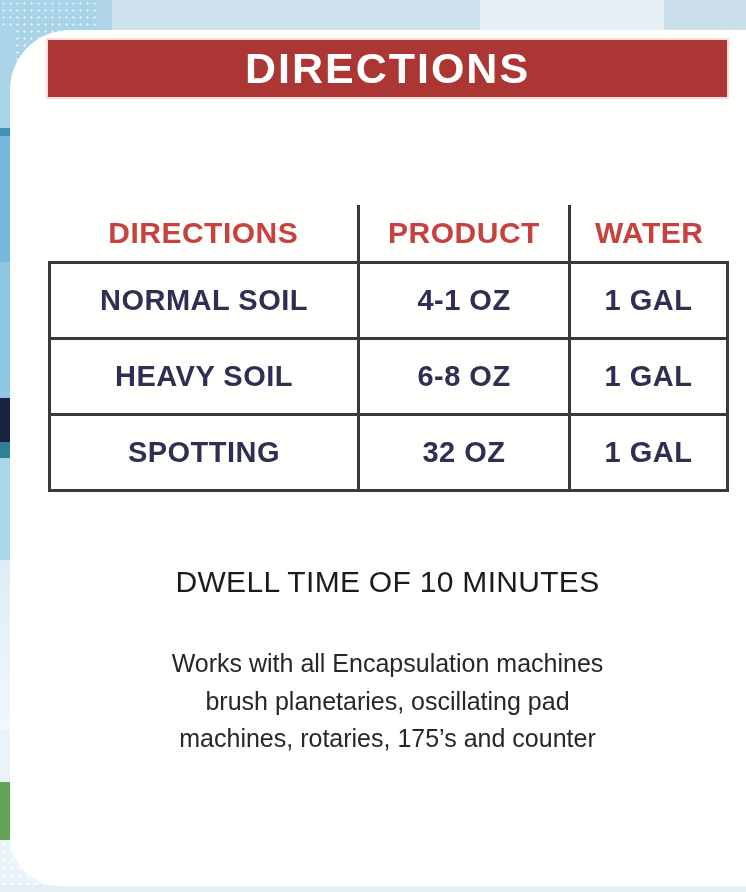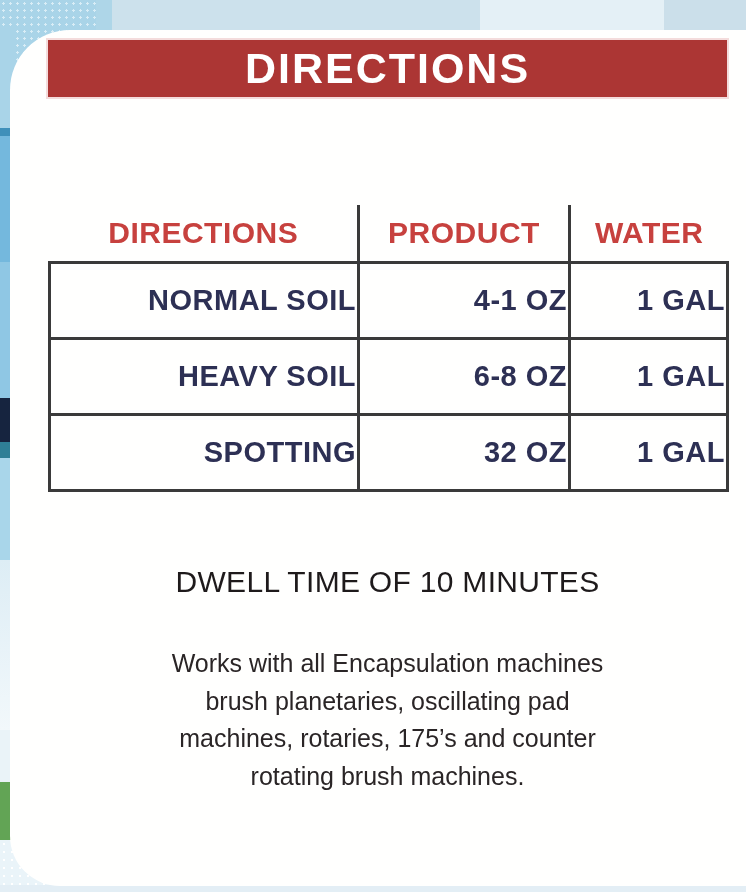--- a/index.html
+++ b/index.html
@@ -104,21 +104,21 @@
     border: none;
   }
   table.dilution thead th.divider-right { border-right: 3px solid #3a3a3a; }
 
   table.dilution td {
     height: 71px;
     color: #2d3054;
     font-size: 29px;
     font-weight: 700;
     letter-spacing: 0.5px;
-    text-align: right;
+    text-align: center;
     vertical-align: middle;
     border: 3px solid #3a3a3a;
   }
 
   
   .dwell {
     position: absolute; left: 38px; top: 535px; width: 679px;
     text-align: center;
     color: #1e1a1b;
     font-size: 30px;
@@ -183,16 +183,15 @@
       </tr>
     </tbody>
   </table>
 
   <div class="dwell">DWELL TIME OF 10 MINUTES</div>
 
   <div class="description">
     <div>Works with all Encapsulation machines</div>
     <div>brush planetaries, oscillating pad</div>
     <div>machines, rotaries, 175’s and counter</div>
-    <div>rotating brush machines.</div>
   </div>
 
 </div>
 
 </body></html>

